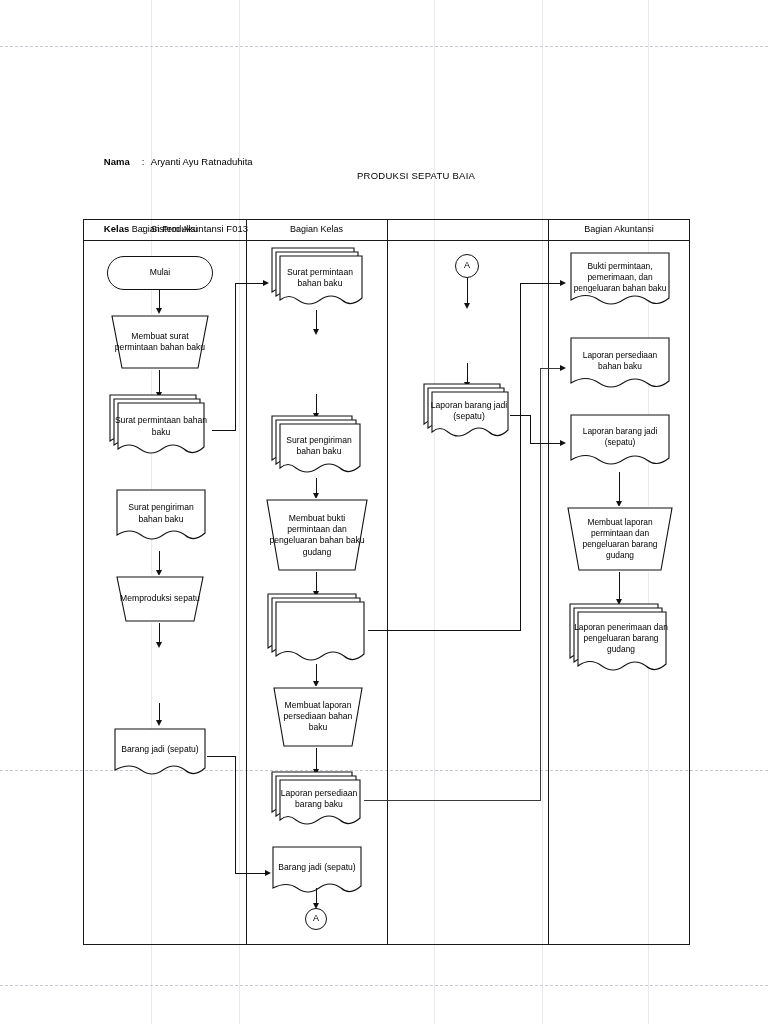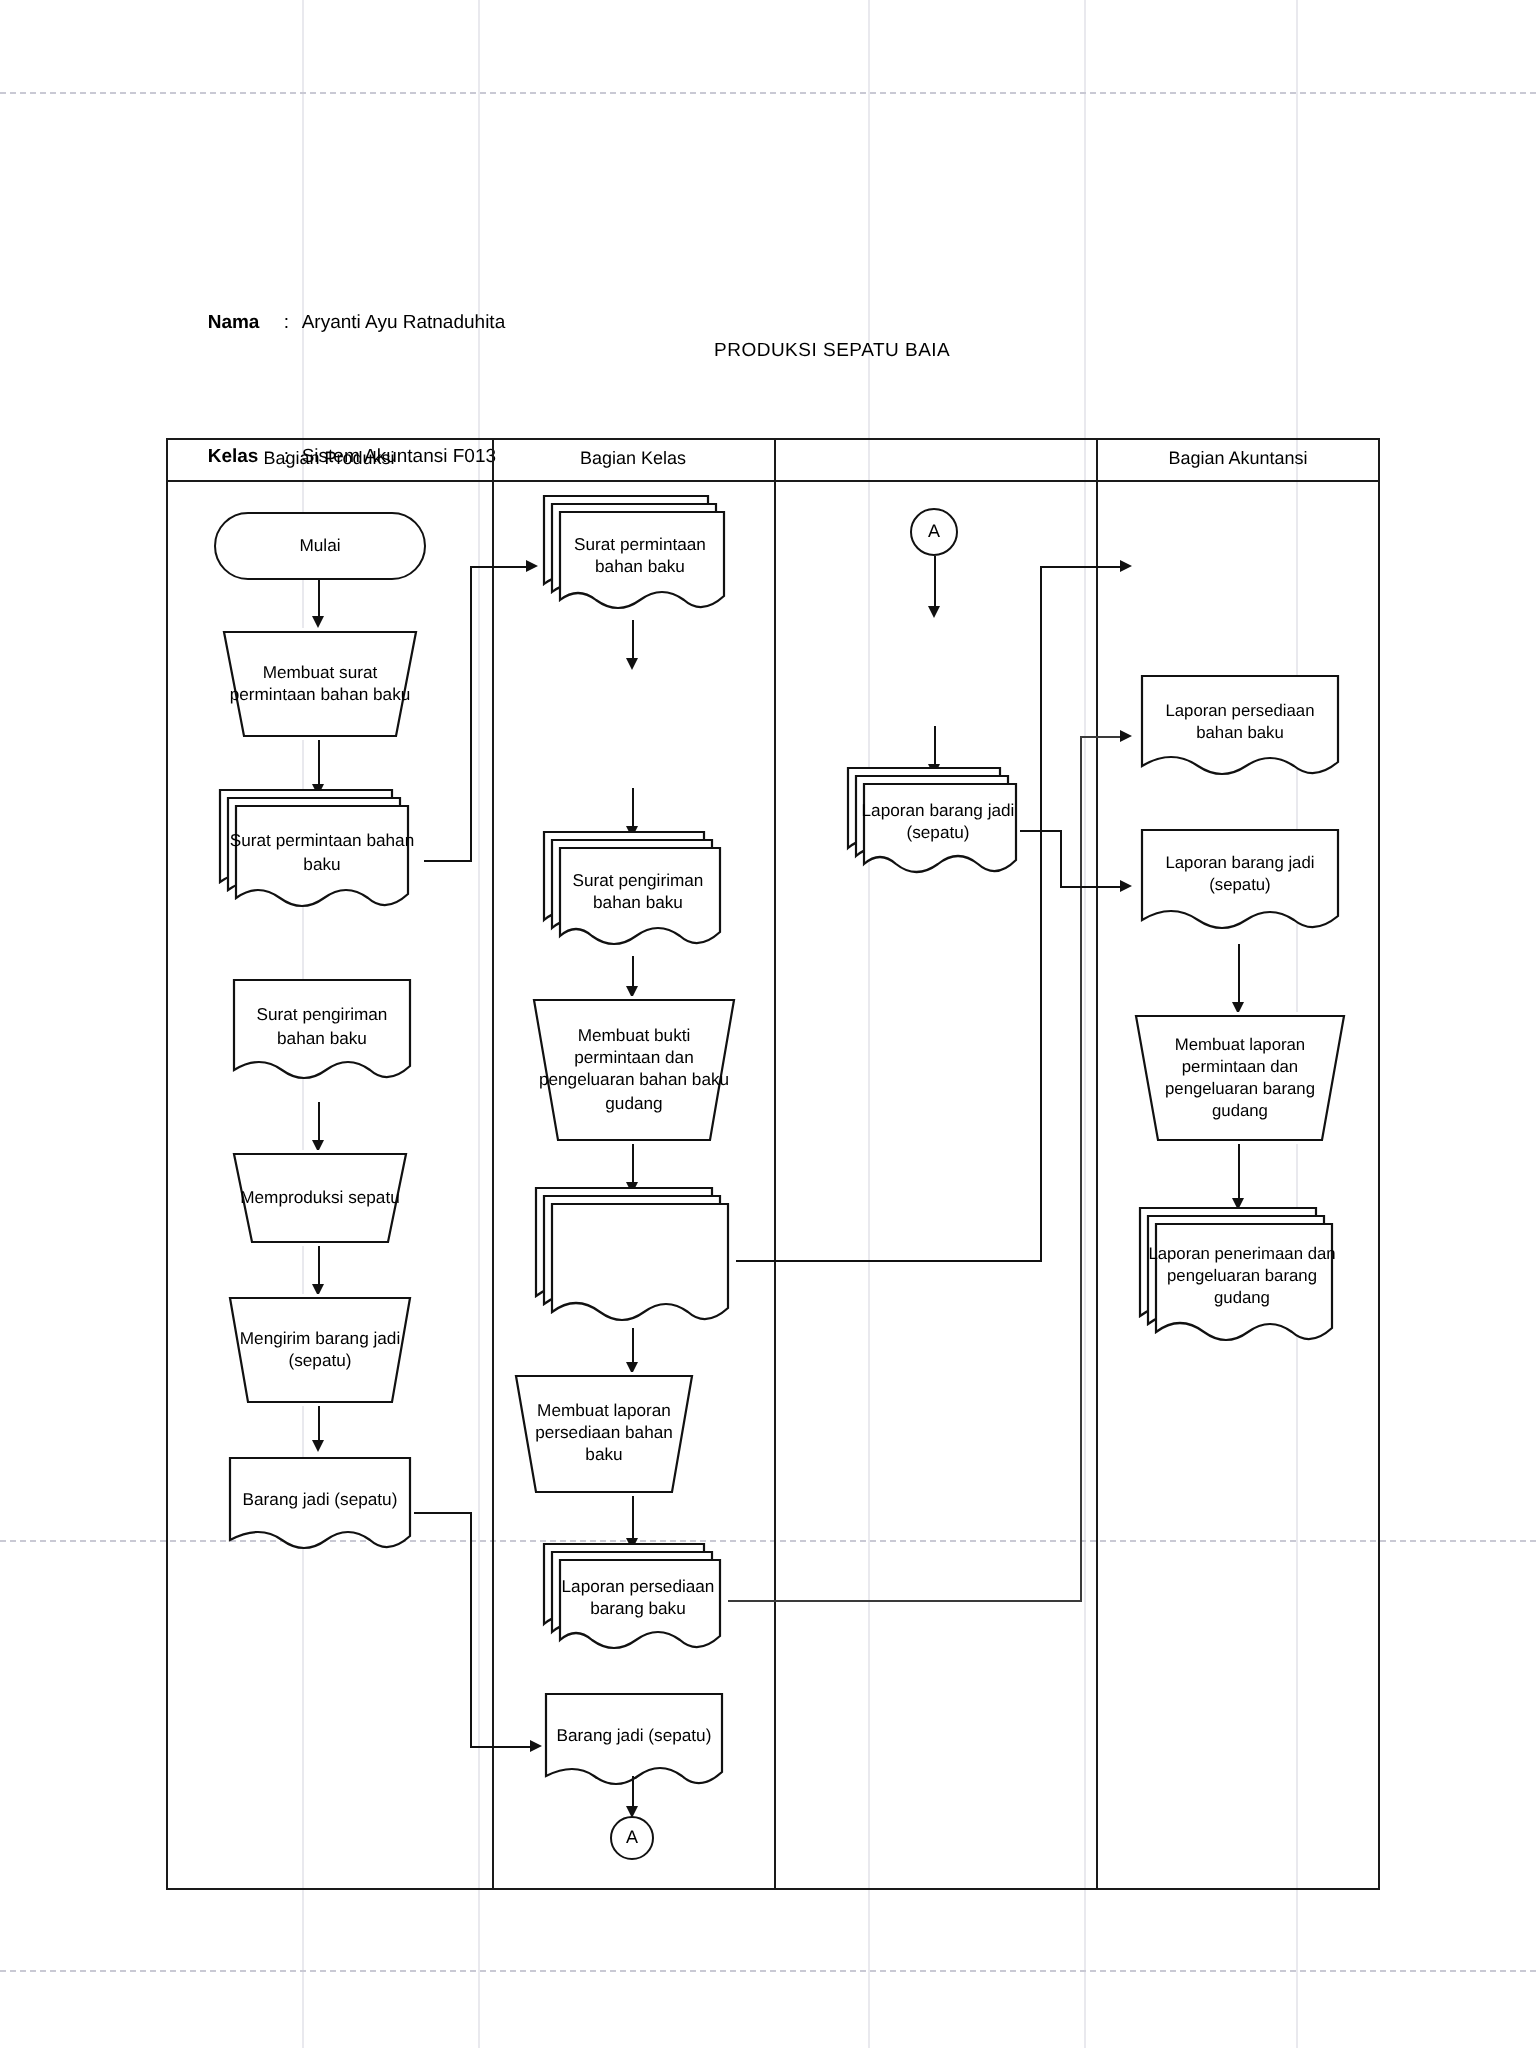--- a/index.html
+++ b/index.html
@@ -123,26 +123,20 @@
 
   <div class="node trap" style="left:115px;top:575px;width:90px;height:48px;">
     <svg viewBox="0 0 90 48" preserveAspectRatio="none">
         <polygon points="2,2 88,2 79,46 11,46" fill="#fff" stroke="#111" stroke-width="1.1" vector-effect="non-scaling-stroke"></polygon>
       </svg>
     <div class="txt">Memproduksi sepatu</div>
   </div>
   <div class="ln v" style="left:159px;top:623px;height:22px;"></div>
   <div class="arw down" style="left:156px;top:642px;"></div>
 
-  <div class="node trap" style="left:113px;top:647px;width:94px;height:56px;">
-    <svg viewBox="0 0 94 56" preserveAspectRatio="none">
-        <polygon points="2,2 92,2 83,54 11,54" fill="#fff" stroke="#111" stroke-width="1.1" vector-effect="non-scaling-stroke"></polygon>
-      </svg>
-    <div class="txt">Mengirim barang jadi (sepatu)</div>
-  </div>
   <div class="ln v" style="left:159px;top:703px;height:20px;"></div>
   <div class="arw down" style="left:156px;top:720px;"></div>
 
   <div class="node doc" style="left:112px;top:726px;width:96px;height:56px;">
     <svg viewBox="0 0 96 56" preserveAspectRatio="none">
       <path d="M3,3 H93 V42 Q82,52 73,44 Q62,36 51,44 Q40,52 29,44 Q18,36 3,44 Z" fill="#fff" stroke="#111" stroke-width="1.1" vector-effect="non-scaling-stroke"></path>
     </svg>
     <div class="txt" style="top:42%;">Barang jadi (sepatu)</div>
   </div>
 
@@ -193,21 +187,21 @@
   <div class="node doc" style="left:268px;top:596px;width:102px;height:72px;">
     <svg viewBox="0 0 102 72" preserveAspectRatio="none">
       <path d="M8,6 H96 V58 Q85,68 76,60 Q65,52 54,60 Q43,68 32,60 Q20,51 8,60 Z" fill="#fff" stroke="#111" stroke-width="1.1" vector-effect="non-scaling-stroke" transform="translate(-8,-8)"></path>
       <path d="M8,6 H96 V58 Q85,68 76,60 Q65,52 54,60 Q43,68 32,60 Q20,51 8,60 Z" fill="#fff" stroke="#111" stroke-width="1.1" vector-effect="non-scaling-stroke" transform="translate(-4,-4)"></path>
       <path d="M8,6 H96 V58 Q85,68 76,60 Q65,52 54,60 Q43,68 32,60 Q20,51 8,60 Z" fill="#fff" stroke="#111" stroke-width="1.1" vector-effect="non-scaling-stroke"></path>
     </svg>
   </div>
   <div class="ln v" style="left:316px;top:664px;height:20px;"></div>
   <div class="arw down" style="left:313px;top:681px;"></div>
 
-  <div class="node trap" style="left:256px;top:686px;width:92px;height:62px;">
+  <div class="node trap" style="left:272px;top:686px;width:92px;height:62px;">
     <svg viewBox="0 0 92 62" preserveAspectRatio="none">
         <polygon points="2,2 90,2 80,60 12,60" fill="#fff" stroke="#111" stroke-width="1.1" vector-effect="non-scaling-stroke"></polygon>
       </svg>
     <div class="txt">Membuat laporan persediaan bahan baku</div>
   </div>
   <div class="ln v" style="left:316px;top:748px;height:24px;"></div>
   <div class="arw down" style="left:313px;top:769px;"></div>
 
   <div class="node doc" style="left:272px;top:774px;width:94px;height:58px;">
     <svg viewBox="0 0 94 58" preserveAspectRatio="none">
@@ -242,20 +236,26 @@
 
   <div class="node doc" style="left:424px;top:386px;width:90px;height:58px;">
     <svg viewBox="0 0 90 58" preserveAspectRatio="none">
       <path d="M8,6 H84 V44 Q74,54 65,46 Q55,38 45,46 Q34,54 24,46 Q16,39 8,46 Z" fill="#fff" stroke="#111" stroke-width="1.1" vector-effect="non-scaling-stroke" transform="translate(-8,-8)"></path>
       <path d="M8,6 H84 V44 Q74,54 65,46 Q55,38 45,46 Q34,54 24,46 Q16,39 8,46 Z" fill="#fff" stroke="#111" stroke-width="1.1" vector-effect="non-scaling-stroke" transform="translate(-4,-4)"></path>
       <path d="M8,6 H84 V44 Q74,54 65,46 Q55,38 45,46 Q34,54 24,46 Q16,39 8,46 Z" fill="#fff" stroke="#111" stroke-width="1.1" vector-effect="non-scaling-stroke"></path>
     </svg>
     <div class="txt" style="top:43%;">Laporan barang jadi (sepatu)</div>
   </div>
 
+  <div class="node doc" style="left:568px;top:250px;width:104px;height:62px;">
+    <svg viewBox="0 0 104 62" preserveAspectRatio="none">
+      <path d="M3,3 H101 V48 Q89,58 79,50 Q67,42 55,50 Q43,58 31,50 Q18,41 3,50 Z" fill="#fff" stroke="#111" stroke-width="1.1" vector-effect="non-scaling-stroke"></path>
+    </svg>
+    <div class="txt" style="top:43%;font-size:8.4px;line-height:11px;">Bukti permintaan, pemerimaan, dan pengeluaran bahan baku</div>
+  </div>
 
   <div class="node doc" style="left:568px;top:335px;width:104px;height:60px;">
     <svg viewBox="0 0 104 60" preserveAspectRatio="none">
       <path d="M3,3 H101 V46 Q89,56 79,48 Q67,40 55,48 Q43,56 31,48 Q18,39 3,48 Z" fill="#fff" stroke="#111" stroke-width="1.1" vector-effect="non-scaling-stroke"></path>
     </svg>
     <div class="txt" style="top:43%;font-size:8.4px;line-height:11px;">Laporan persediaan bahan baku</div>
   </div>
 
   <div class="node doc" style="left:568px;top:412px;width:104px;height:60px;">
     <svg viewBox="0 0 104 60" preserveAspectRatio="none">

